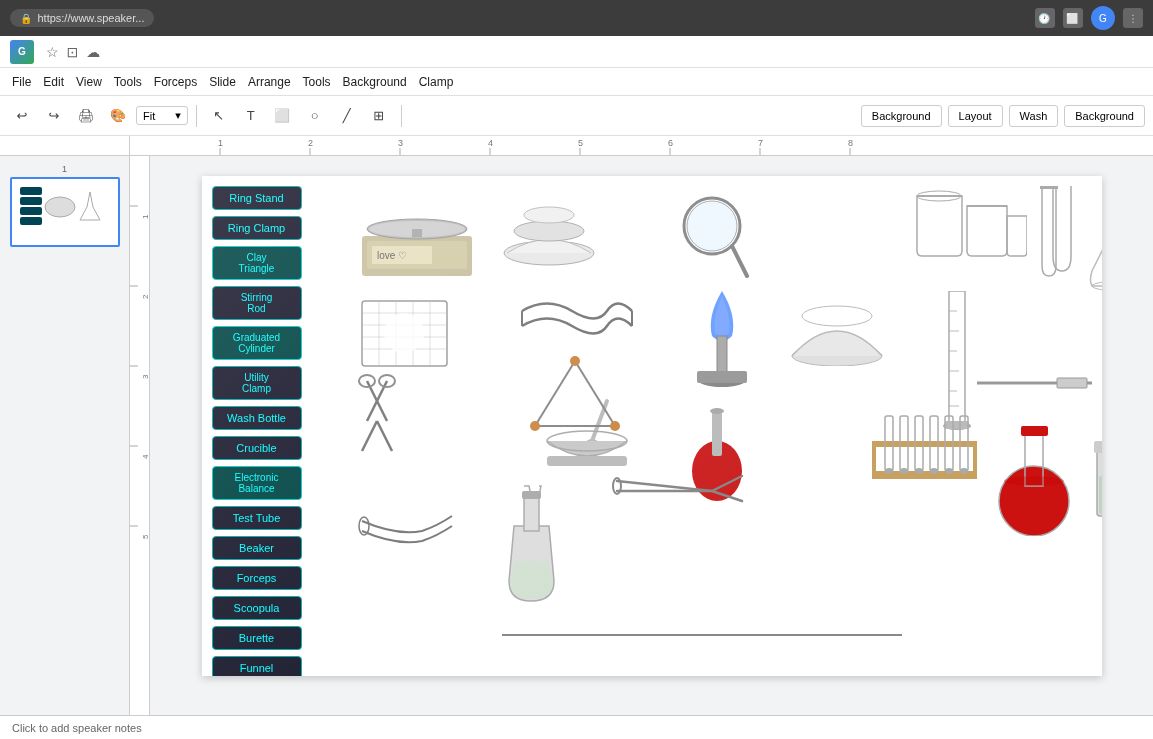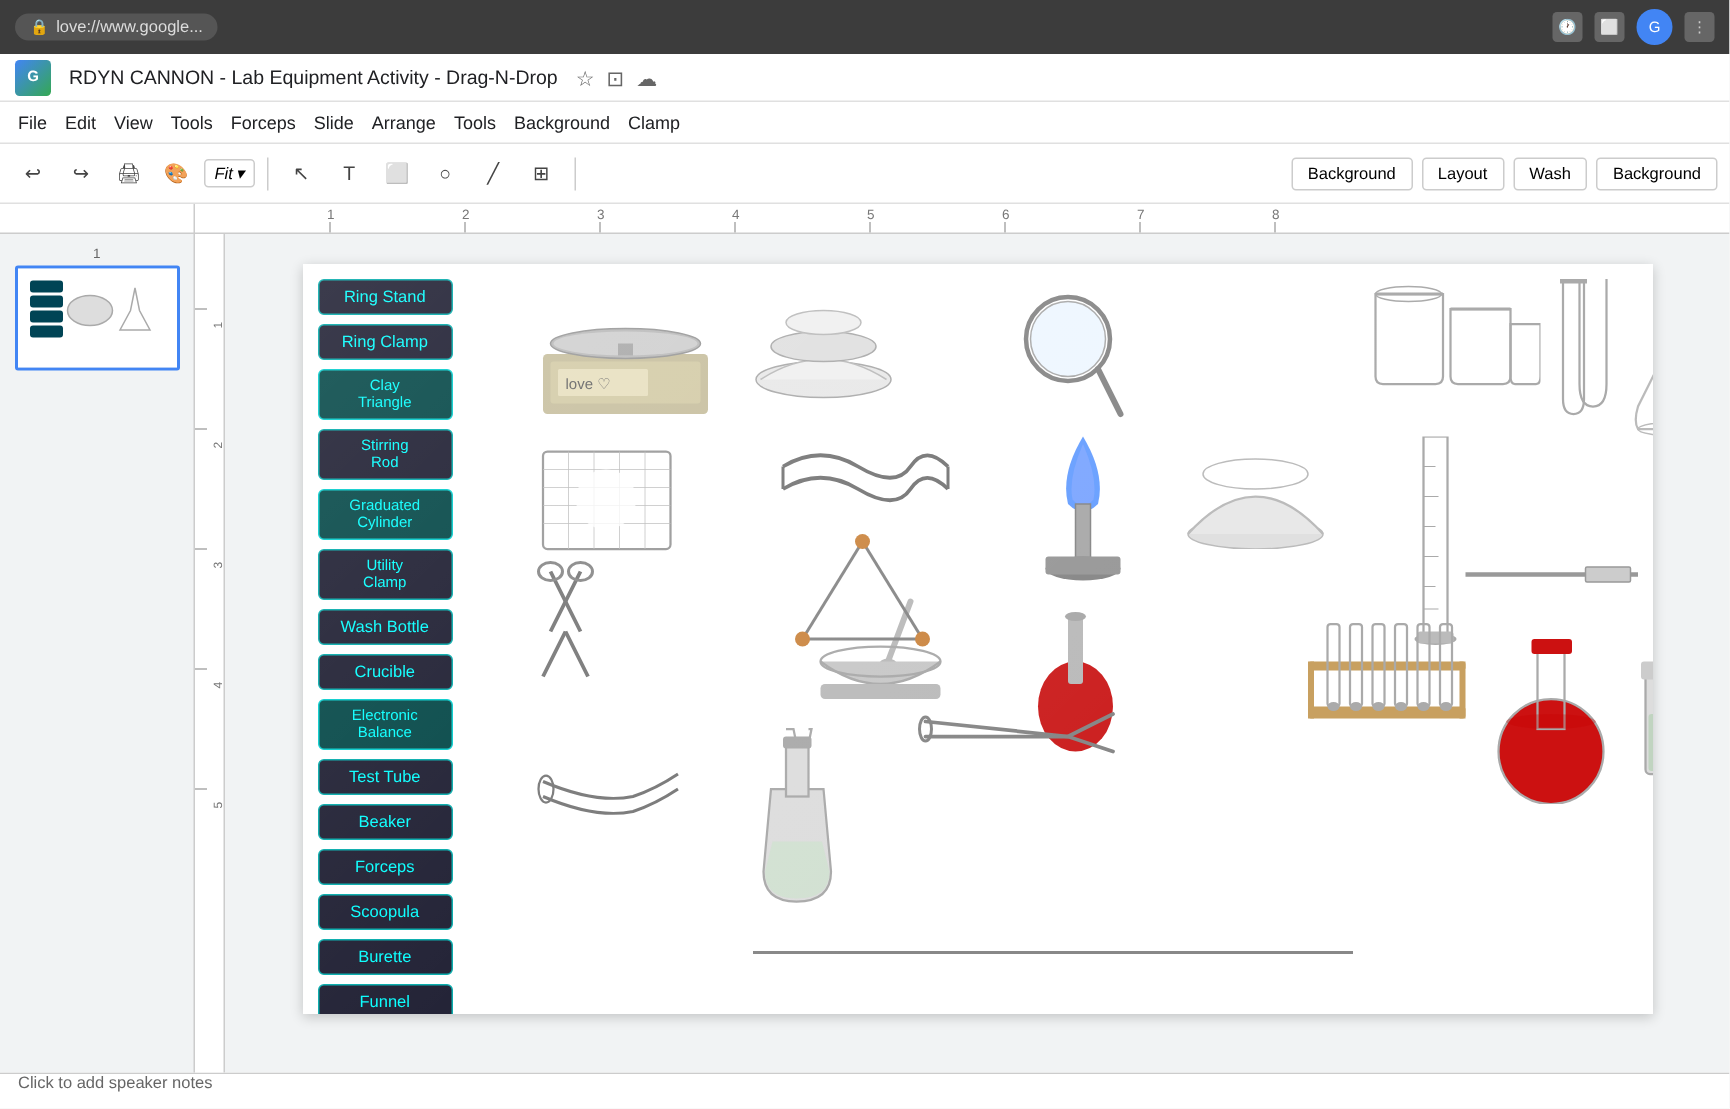--- a/index.html
+++ b/index.html
@@ -96,23 +96,23 @@
     .toolbar-btn {
       width: 28px; height: 28px;
       border-radius: 3px;
       display: flex; align-items: center; justify-content: center;
       cursor: pointer;
       font-size: 13px;
       color: #444;
     }
     .toolbar-sep { width: 1px; height: 22px; background: #ccc; margin: 0 4px; }
     .fit-dropdown {
-      display: flex; align-items: center; gap: 2px;
+      display: flex; align-items: center; gap: 20px;
       border: 1px solid #ccc; border-radius: 3px;
-      padding: 2px 6px; font-size: 11px; cursor: pointer; font-style: italic;
+      padding: 2px 6px; font-size: 11px; cursor: pointer;
     }
     .toolbar-right {
       margin-left: auto;
       display: flex;
       gap: 6px;
       align-items: flex-end;
     }
     .toolbar-right-btn {
       padding: 4px 10px;
       border-radius: 3px;
@@ -235,20 +235,21 @@
       color: #00ffff;
       border: 1px solid #00cccc;
     }
 
     
     .speaker-notes {
       height: 24px;
       background: #fff;
       border-top: 1px solid #ccc;
       display: flex;
+      align-items: center;
       padding: 0 12px;
       font-size: 11px;
       color: #666;
     }
 
     
     .glare {
       position: absolute;
       top: 0; left: 0;
       width: 100%; height: 100%;
@@ -256,33 +257,32 @@
       pointer-events: none;
       z-index: 100;
     }
   </style>
 </head>
 <body>
 
 <div class="browser-bar">
   <div class="browser-url">
     <span style="color:#aaa;font-size:10px;">🔒</span>
-    <span>love://www.google...</span>
+    <span>https://www.speaker...</span>
   </div>
   <div class="browser-actions">
     <div class="browser-btn">🕐</div>
     <div class="browser-btn">⬜</div>
     <div class="browser-btn" style="background:#4285f4;color:white;border-radius:50%;width:24px;height:24px;">G</div>
     <div class="browser-btn">⋮</div>
   </div>
 </div>
 
 <div class="slides-titlebar">
   <div class="slides-logo">G</div>
-  <span class="slides-title">RDYN CANNON - Lab Equipment Activity - Drag-N-Drop</span>
   <div class="title-icons">
     <span class="title-icon">☆</span>
     <span class="title-icon">⊡</span>
     <span class="title-icon">☁</span>
   </div>
 </div>
 
 <div class="menu-bar">
   <span class="menu-item">File</span>
   <span class="menu-item">Edit</span>

